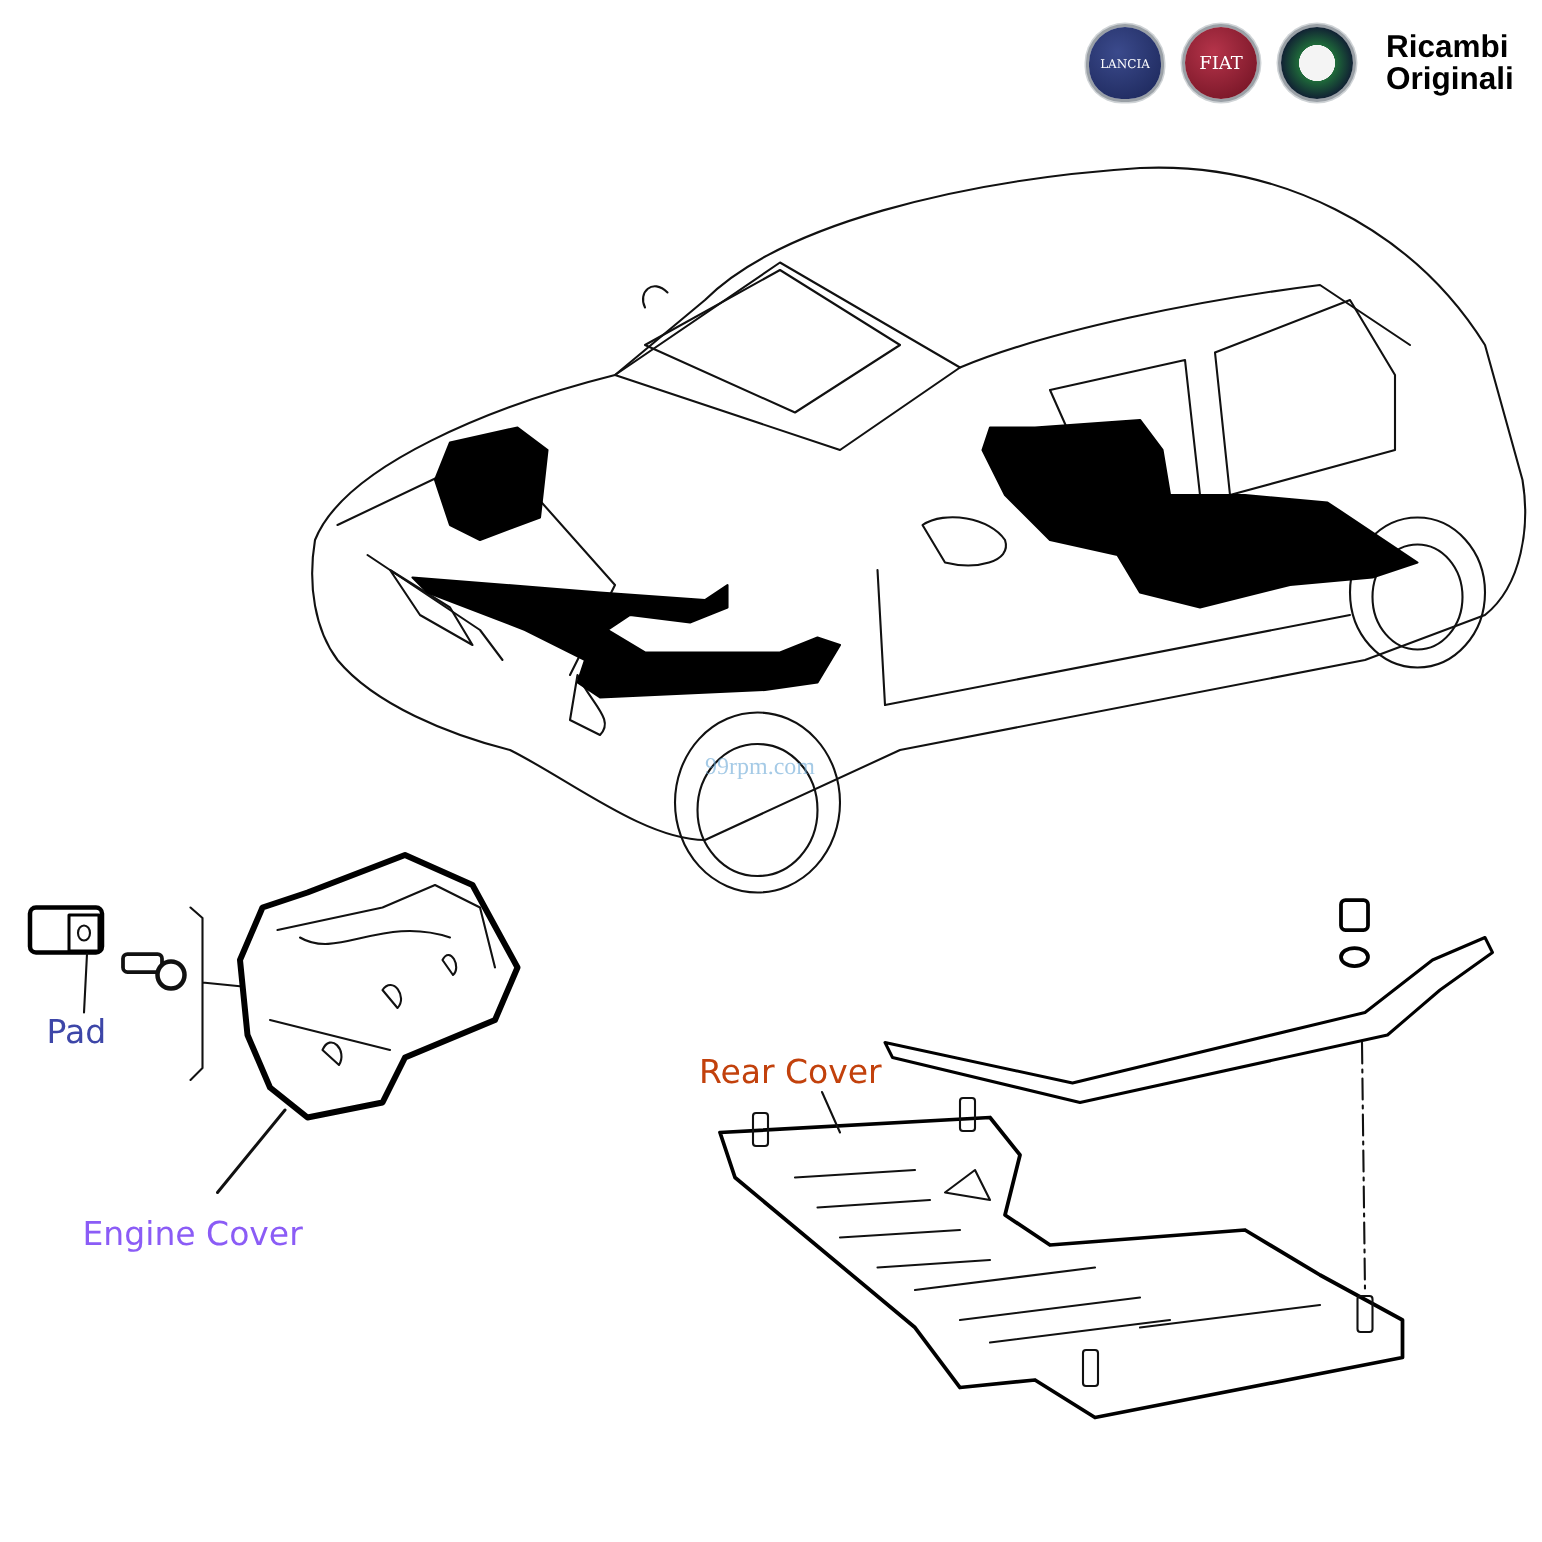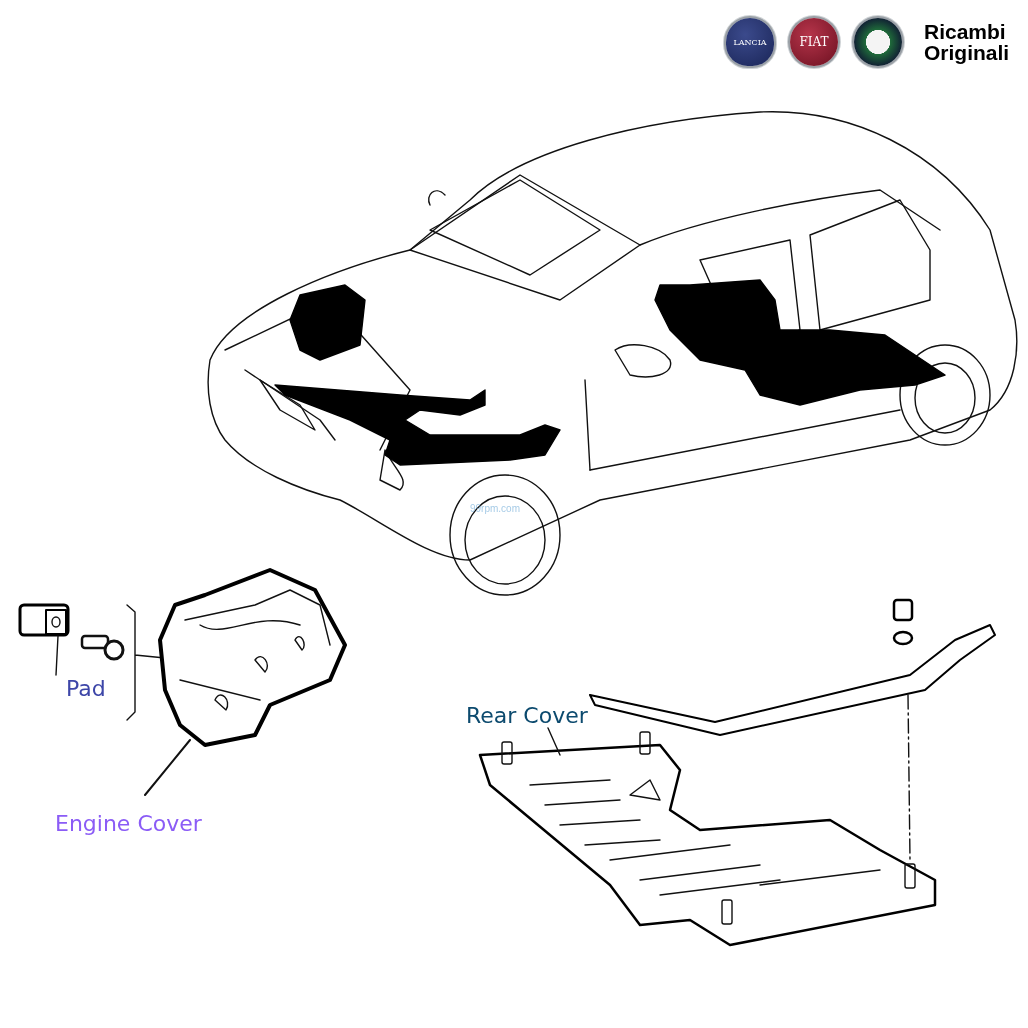--- a/index.html
+++ b/index.html
@@ -5,21 +5,21 @@
   html, body { margin: 0; padding: 0; background: #ffffff; }
   body { width: 1028px; height: 1028px; position: relative; overflow: hidden; font-family: "DejaVu Sans", sans-serif; }
   .abs { position: absolute; }
   .brand { top: 18px; left: 726px; display: flex; align-items: center; gap: 16px; }
   .badge { width: 48px; height: 48px; border-radius: 50%; display: flex; align-items: center; justify-content: center; font-family: "DejaVu Serif", serif; font-size: 9px; color: #fff; box-shadow: 0 0 0 2px #9aa0a6, 0 0 0 3px #cfd3d6; }
   .badge.lancia { background: radial-gradient(circle at 40% 35%, #3b4a8c, #1a2557); border-radius: 50% 50% 45% 45%; font-size: 8px; }
   .badge.fiat { background: radial-gradient(circle at 40% 35%, #b5344a, #6c1020); font-weight: normal; font-size: 12px; }
   .badge.alfa { background: radial-gradient(circle at 50% 50%, #f4f4f4 35%, #1f6a3a 36%, #123 70%); color: #222; font-size: 7px; }
   .brand-text { margin-left: 6px; font-family: "Liberation Sans", sans-serif; font-weight: bold; font-size: 21px; line-height: 21px; color: #000000; }
   .label { font-family: "DejaVu Sans", sans-serif; font-size: 22px; }
-  .watermark { font-family: Liberation Sans, sans-serif; font-size: 10px; opacity: 0.6; }
+  .watermark { font-family: Liberation Serif, serif; font-size: 16px; opacity: 0.6; }
   svg { position: absolute; left: 0; top: 0; }
 </style>
 </head>
 <body>
 
 <div class="abs brand">
   <div class="badge lancia">LANCIA</div>
   <div class="badge fiat">FIAT</div>
   <div class="badge alfa"></div>
   <div class="brand-text">
@@ -94,15 +94,15 @@
   <g>
     <path d="M590 695 L715 722 L910 675 L955 640 L990 625 L995 635 L960 660 L925 690 L720 735 L595 705 Z" fill="#fff" stroke="#000" stroke-width="2"></path>
     <rect x="894" y="600" width="18" height="20" rx="3" fill="#fff" stroke="#000" stroke-width="2.5"></rect>
     <ellipse cx="903" cy="638" rx="9" ry="6" fill="#fff" stroke="#000" stroke-width="2.5"></ellipse>
     <line x1="908" y1="695" x2="910" y2="860" stroke-dasharray="14 4 2 4"></line>
   </g>
 </svg>
 
 <div class="abs watermark" style="left:470px; top:503px; color:#6aa8d6;">99rpm.com</div>
 
-<div class="abs label" style="left:31px; top:676px; color:#3d46a8;margin-left:35px;">Pad</div>
+<div class="abs label" style="left:31px; top:676px; color:#3d46a8;">Pad</div>
 <div class="abs label" style="left:55px; top:811px; color:#8b5cf6;">Engine Cover</div>
-<div class="abs label" style="left:466px; top:703px; color:#0c4a6e;">Rear Cover</div>
+<div class="abs label" style="left:466px; top:703px; color:#c2410c;">Rear Cover</div>
 
 </body></html>

